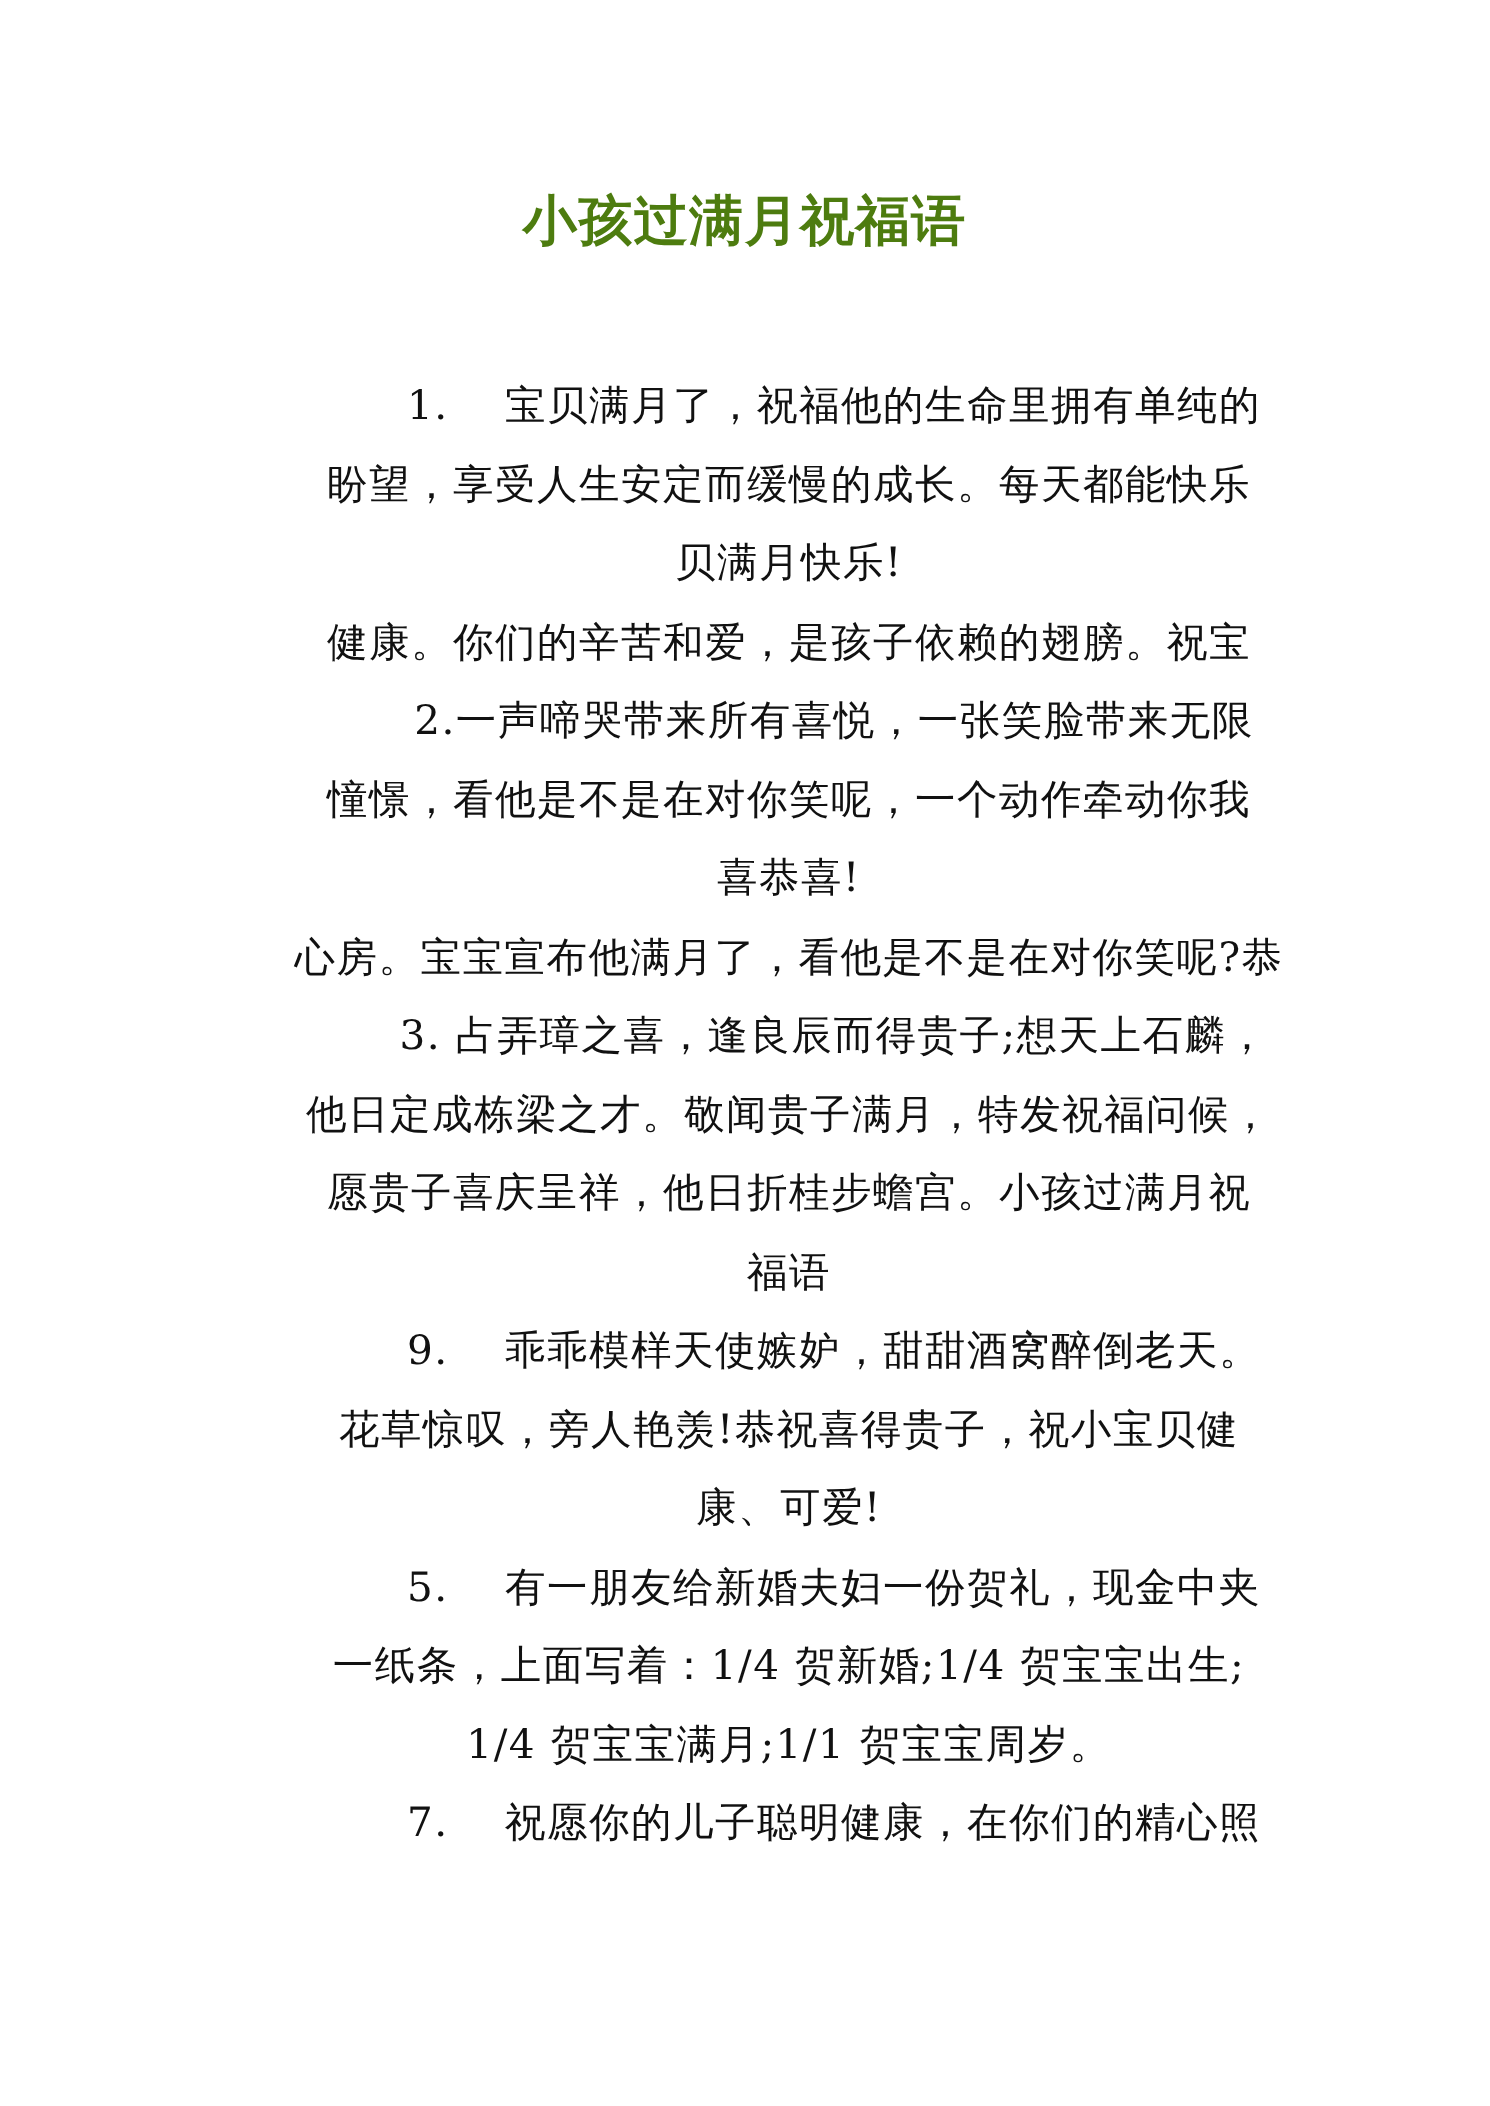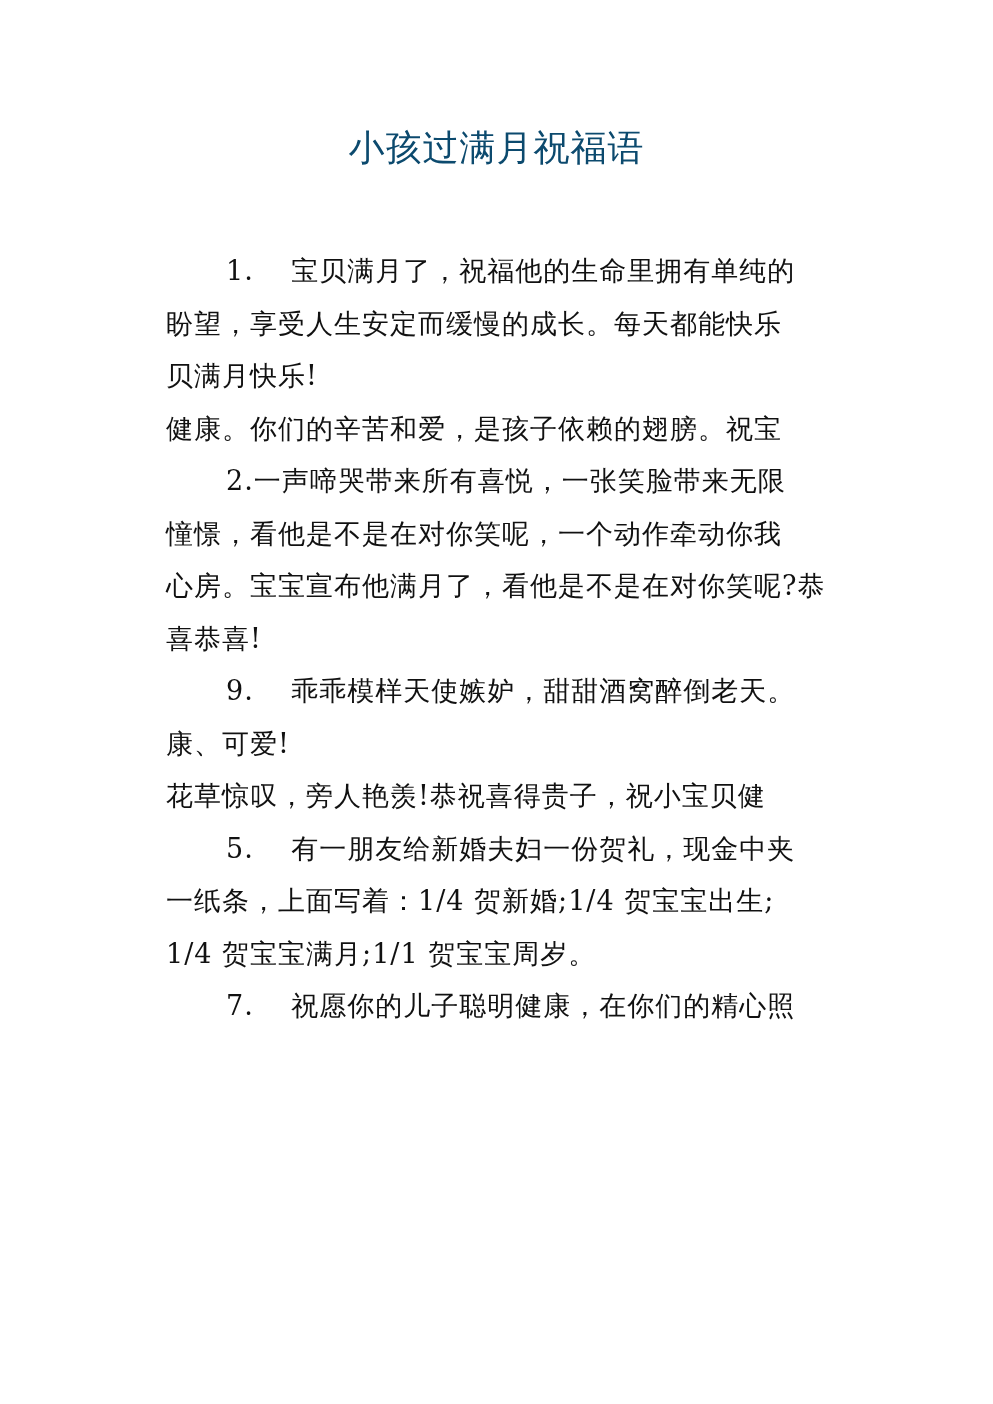--- a/index.html
+++ b/index.html
@@ -22,31 +22,32 @@
       height: 1404px;
       background: #ffffff;
     }
     .title {
       position: absolute;
       top: 122px;
       left: 0;
       width: 993px;
       text-align: center;
       font-family: "DejaVu Sans", "Liberation Sans", sans-serif;
-      font-weight: normal;
+      font-weight: bold;
       font-size: 36px;
       line-height: 52px;
       letter-spacing: 1px;
-      color: #0c4a6e;
+      color: #4d7c0f;
     }
     .body {
       position: absolute;
       top: 245px;
       left: 166px;
       width: 720px;
+      text-align: center;
     }
     .line {
       display: block;
       height: 52.5px;
       line-height: 52.5px;
       font-size: 27px;
       white-space: nowrap;
       letter-spacing: 1px;
       color: #111111;
     }
@@ -65,29 +66,35 @@
     <div>
       <span class="line indent">1.　 宝贝满月了，祝福他的生命里拥有单纯的</span>
       <span class="line">盼望，享受人生安定而缓慢的成长。每天都能快乐</span>
       <span class="line">贝满月快乐!</span>
       <span class="line">健康。你们的辛苦和爱，是孩子依赖的翅膀。祝宝</span>
     </div>
 
     <div>
       <span class="line indent">2.一声啼哭带来所有喜悦，一张笑脸带来无限</span>
       <span class="line">憧憬，看他是不是在对你笑呢，一个动作牵动你我</span>
+      <span class="line">喜恭喜!</span>
       <span class="line">心房。宝宝宣布他满月了，看他是不是在对你笑呢?恭</span>
-      <span class="line">喜恭喜!</span>
     </div>
 
+    <div>
+      <span class="line indent">3. 占弄璋之喜，逢良辰而得贵子;想天上石麟，</span>
+      <span class="line">他日定成栋梁之才。敬闻贵子满月，特发祝福问候，</span>
+      <span class="line">愿贵子喜庆呈祥，他日折桂步蟾宫。小孩过满月祝</span>
+      <span class="line">福语</span>
+    </div>
 
     <div>
       <span class="line indent">9.　 乖乖模样天使嫉妒，甜甜酒窝醉倒老天。</span>
+      <span class="line">花草惊叹，旁人艳羡!恭祝喜得贵子，祝小宝贝健</span>
       <span class="line">康、可爱!</span>
-      <span class="line">花草惊叹，旁人艳羡!恭祝喜得贵子，祝小宝贝健</span>
     </div>
 
     <div>
       <span class="line indent">5.　 有一朋友给新婚夫妇一份贺礼，现金中夹</span>
       <span class="line">一纸条，上面写着：1/4 贺新婚;1/4 贺宝宝出生;</span>
       <span class="line">1/4 贺宝宝满月;1/1 贺宝宝周岁。</span>
     </div>
 
     <div>
       <span class="line indent">7.　 祝愿你的儿子聪明健康，在你们的精心照</span>

